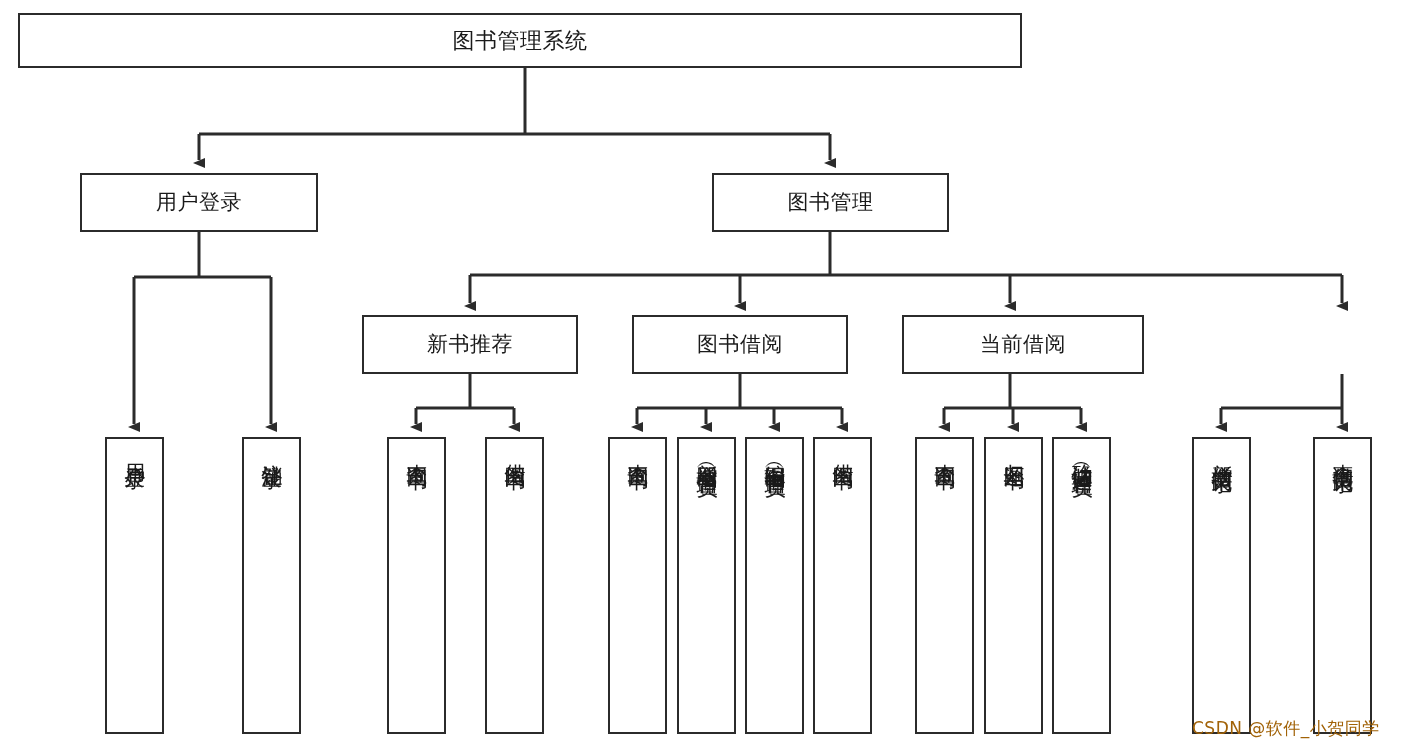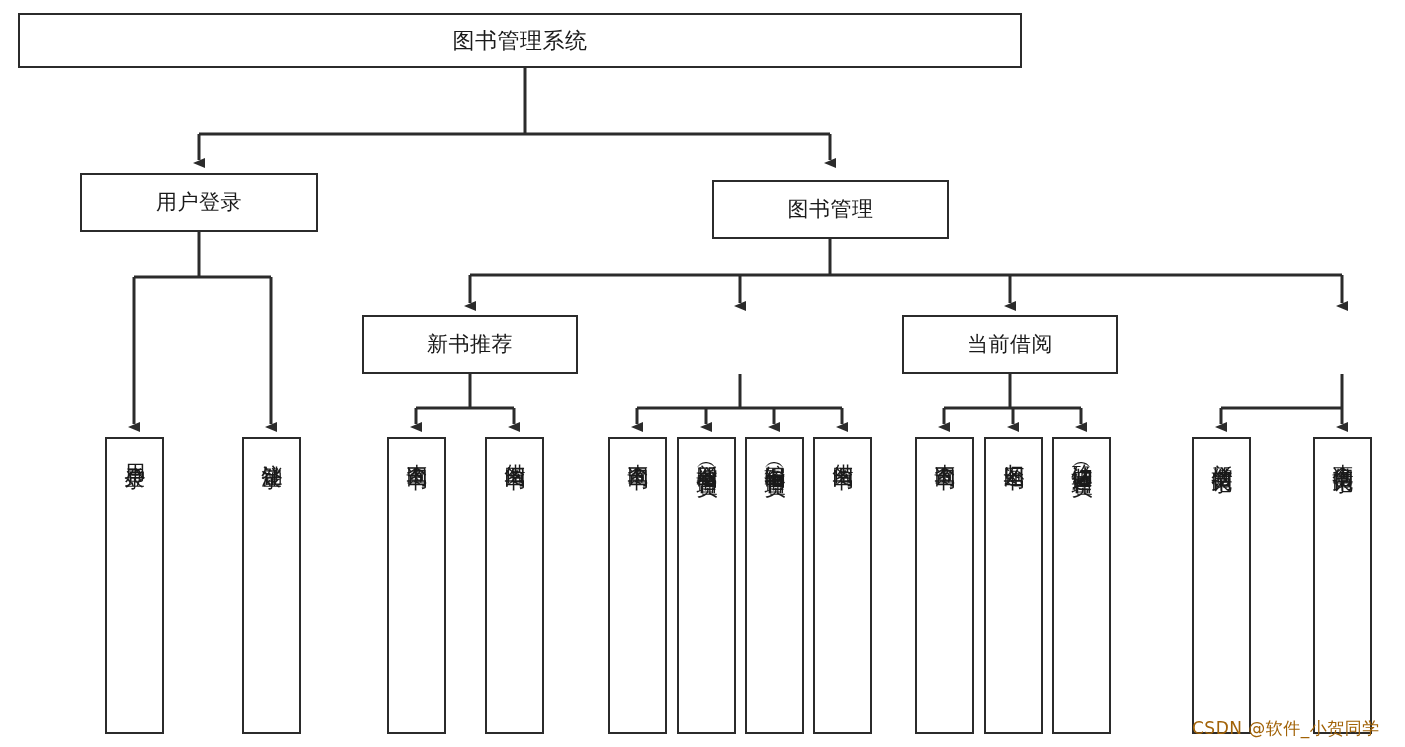--- a/index.html
+++ b/index.html
@@ -124,28 +124,31 @@
     </g>
   </svg>
 
   <div class="node root" style="left:18px; top:13px; width:1004px; height:55px;">
     <span class="label">图书管理系统</span>
   </div>
 
   <div class="node" style="left:80px; top:173px; width:238px; height:59px;">
     <span class="label">用户登录</span>
   </div>
-  <div class="node" style="left:712px; top:180px; width:237px; height:59px;">
+  <div class="node" style="left:712px; top:173px; width:237px; height:59px;">
     <span class="label">图书管理</span>
   </div>
 
   <div class="node" style="left:362px; top:315px; width:216px; height:59px;">
     <span class="label">新书推荐</span>
   </div>
-  <div class="node" style="left:902px; top:315px; width:216px; height:59px;">
+  <div class="node" style="left:632px; top:315px; width:216px; height:59px;">
+    <span class="label">图书借阅</span>
+  </div>
+  <div class="node" style="left:902px; top:315px; width:242px; height:59px;">
     <span class="label">当前借阅</span>
   </div>
 
   <div class="node leaf" style="left:105px; top:437px; width:59px; height:297px;">
     <span class="label">用户登录</span>
   </div>
   <div class="node leaf" style="left:242px; top:437px; width:59px; height:297px;">
     <span class="label">注销登录</span>
   </div>
 

